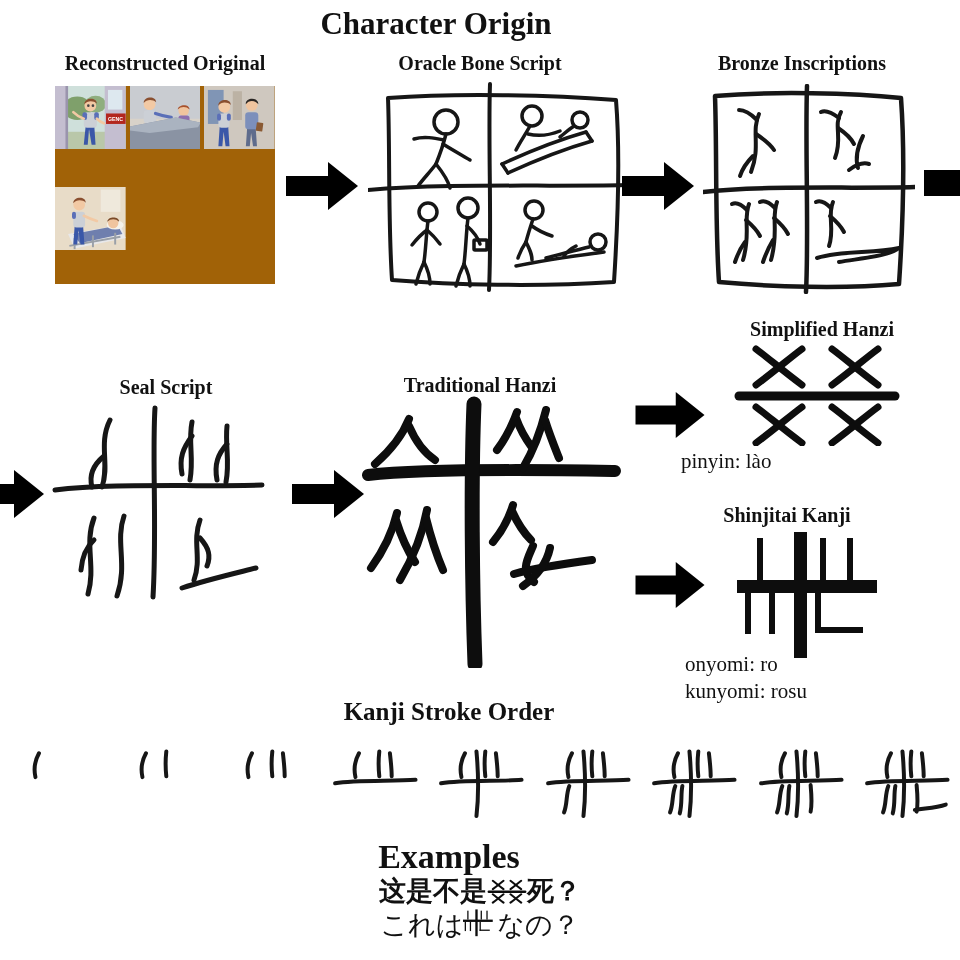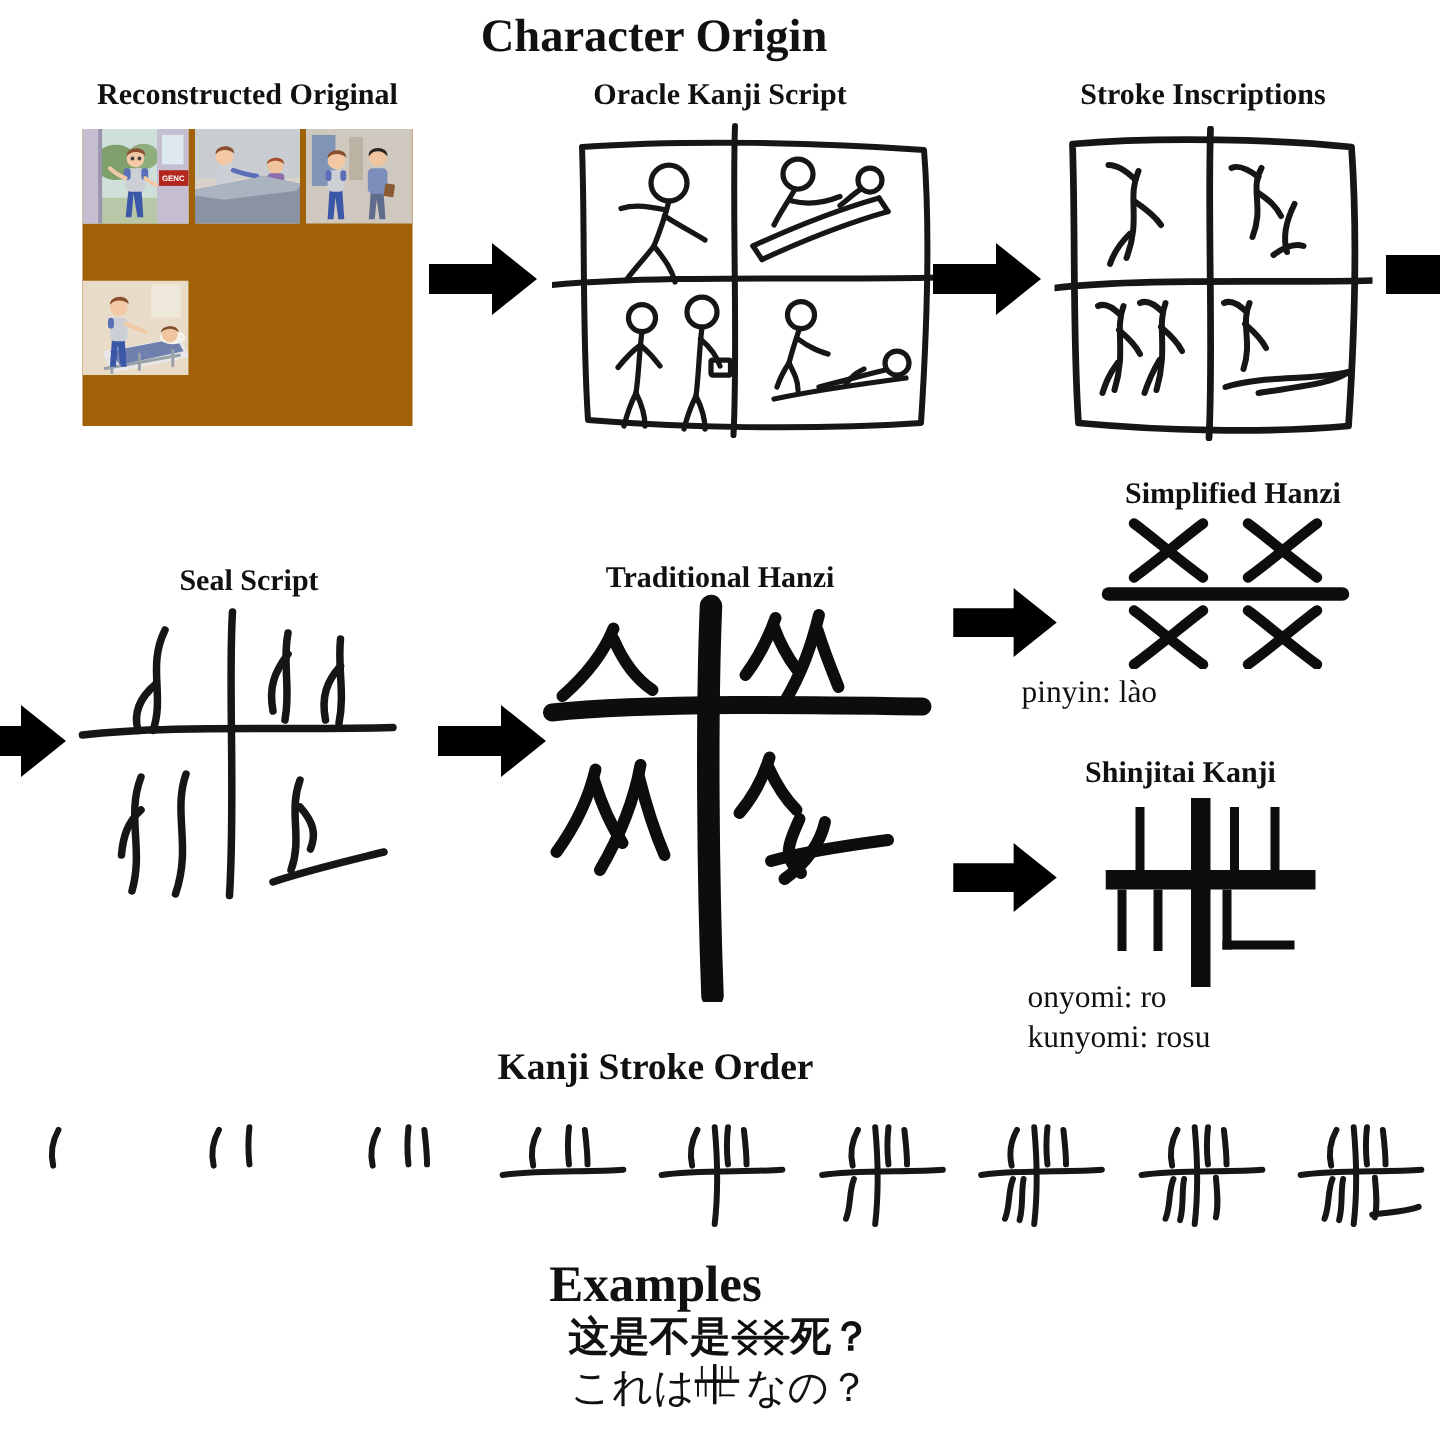--- a/index.html
+++ b/index.html
@@ -1,38 +1,38 @@
 <!DOCTYPE html>
 <html><head>
 <meta charset="utf-8">
 <style>
   html,body{margin:0;padding:0;}
   body{width:960px;height:960px;background:#ffffff;position:relative;overflow:hidden;
        font-family:"Liberation Serif","DejaVu Serif",serif;color:#111;}
   .abs{position:absolute;}
   .lbl{font-weight:bold;font-size:20px;text-align:center;width:260px;}
   .ttl{font-weight:bold;font-size:31px;text-align:center;width:872px;}
-  .sec{font-weight:bold;font-size:25px;text-align:center;width:874px;}
+  .sec{font-weight:bold;font-size:25px;text-align:center;width:874px;margin-left:12px;}
   .reading{font-size:21px;width:250px;}
   .ink{stroke:#161616;fill:none;stroke-linecap:round;stroke-linejoin:round;}
   .arrow{fill:#000;}
   .stroke-row{position:absolute;left:0;top:740px;width:960px;height:86px;display:flex;
               justify-content:space-between;padding:0 4px;box-sizing:border-box;}
   .stroke-cell{width:100px;height:84px;display:flex;align-items:center;justify-content:center;}
   .exline{font-size:27px;text-align:center;width:960px;line-height:34px;}
   .exline svg{vertical-align:-4px;}
 </style>
 </head>
 <body>
 
 <div class="abs ttl" style="left:0;top:6px;">Character Origin</div>
 
 <div class="abs lbl" style="left:35px;top:52px;">Reconstructed Original</div>
-<div class="abs lbl" style="left:350px;top:52px;">Oracle Kanji Script</div>
-<div class="abs lbl" style="left:672px;top:52px;">Stroke Inscriptions</div>
+<div class="abs lbl" style="left:350px;top:52px;">Oracle Bone Script</div>
+<div class="abs lbl" style="left:672px;top:52px;">Bronze Inscriptions</div>
 
 <div class="abs" style="left:55px;top:86px;width:220px;height:198px;display:grid;grid-template-columns:1fr 1fr 1fr;grid-template-rows:1fr 1fr;gap:4px;background:#a16207;">
 
   <svg viewBox="0 0 108 97">
     <rect width="108" height="97" fill="#cfe0db"></rect>
     <ellipse cx="34" cy="34" rx="22" ry="18" fill="#7fa06b"></ellipse>
     <ellipse cx="62" cy="28" rx="16" ry="13" fill="#8fae7e"></ellipse>
     <rect x="0" y="70" width="108" height="27" fill="#b9c7a9"></rect>
     <rect x="0" y="0" width="18" height="97" fill="#c4bed0"></rect>
     <rect x="16" y="0" width="4" height="97" fill="#9a94ad"></rect>

